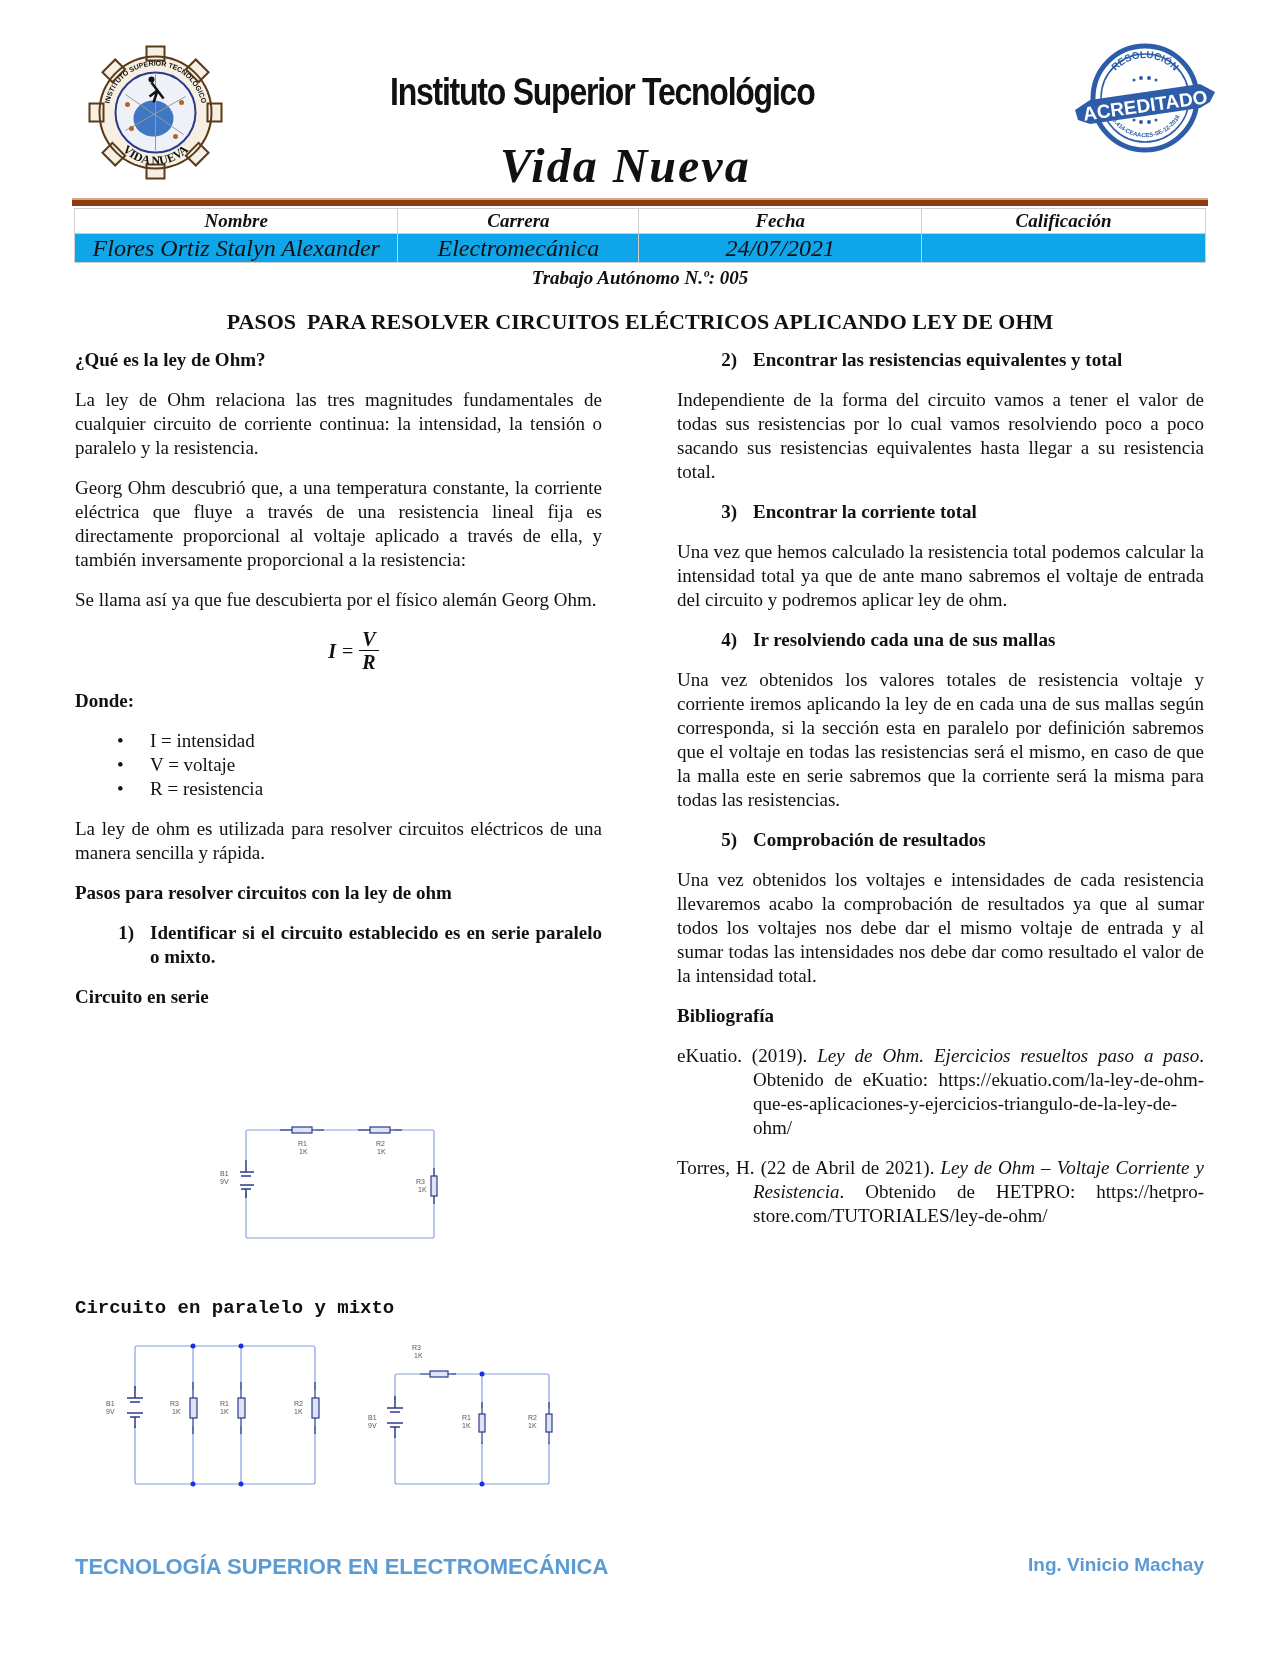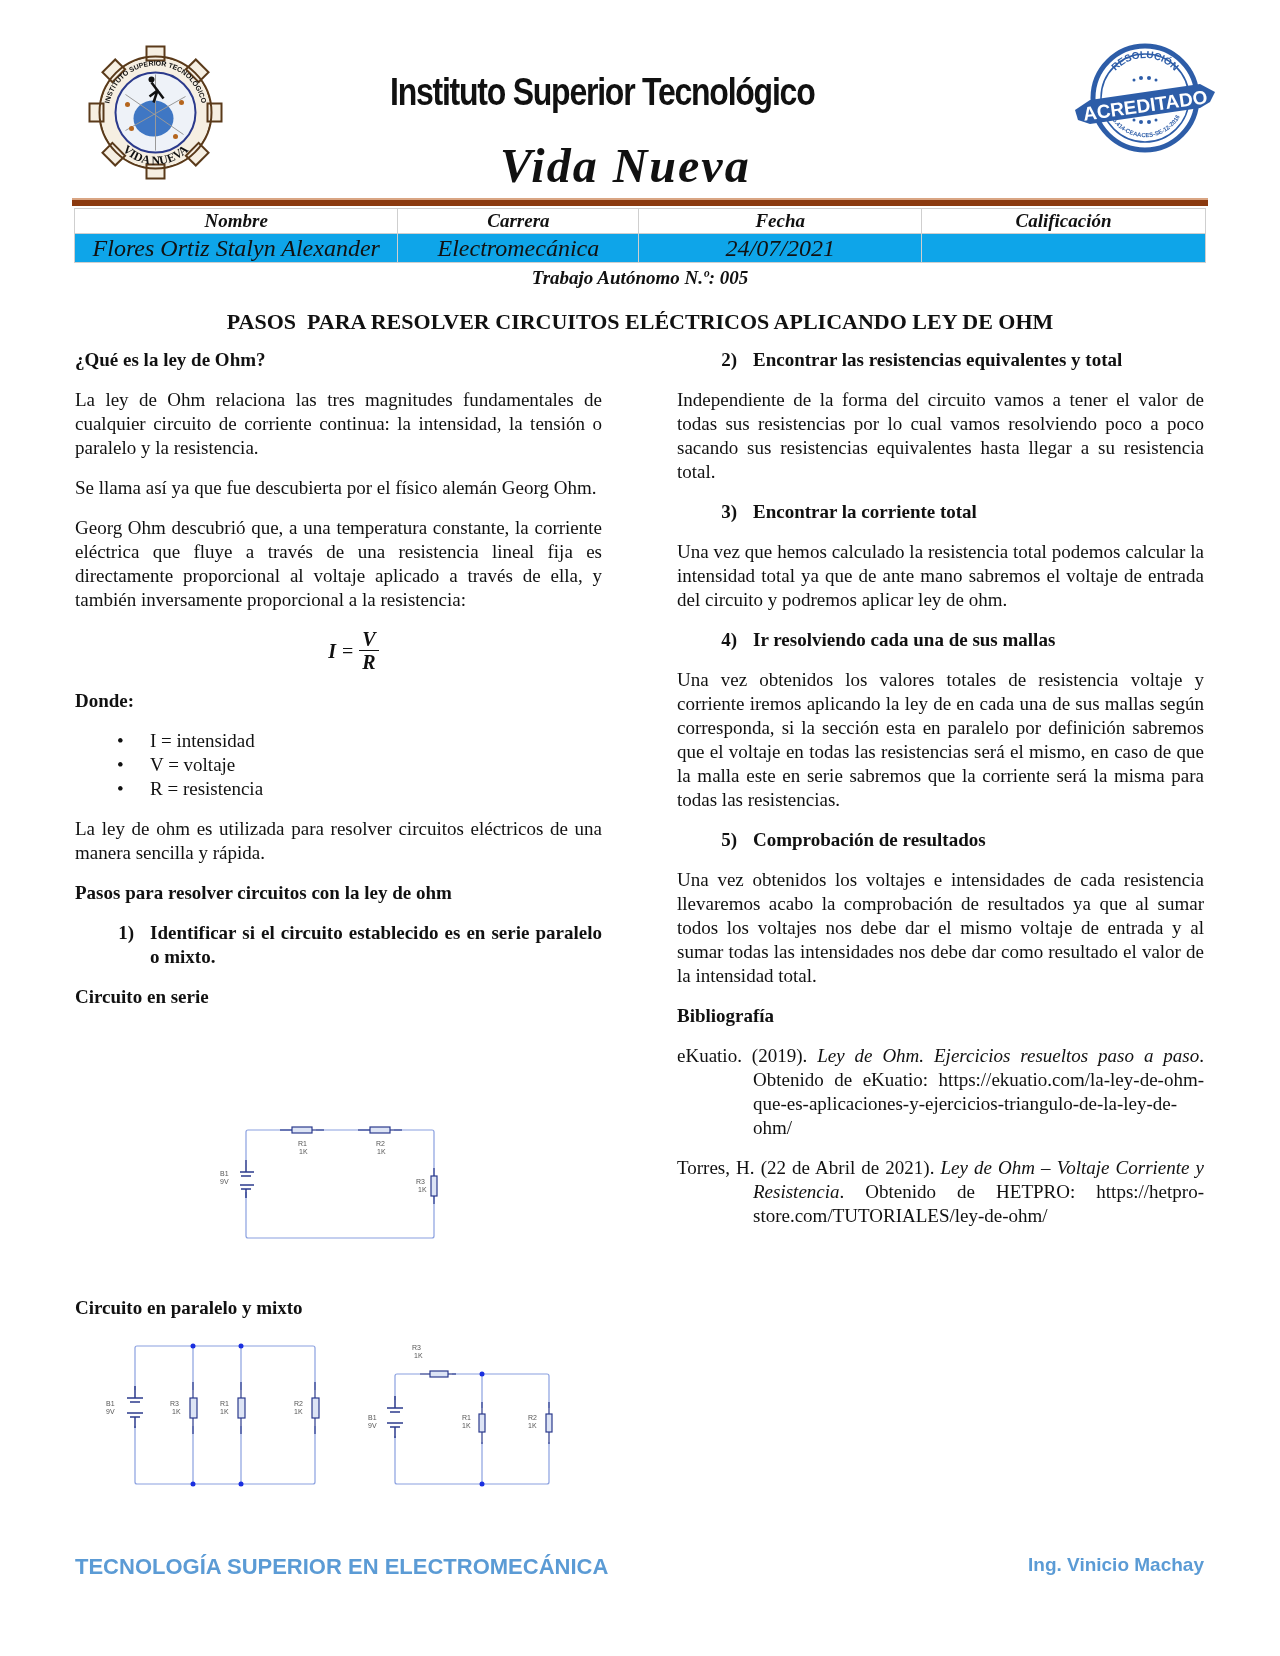--- a/index.html
+++ b/index.html
@@ -143,22 +143,22 @@
   </tr>
 </tbody>
   </table>
 
 <div class="abs work-no">Trabajo Autónomo N.º: 005</div>
 <div class="abs doc-title" style="white-space:pre;">PASOS  PARA RESOLVER CIRCUITOS ELÉCTRICOS APLICANDO LEY DE OHM</div>
 
 <div class="abs col col-left">
   <div class="h">¿Qué es la ley de Ohm?</div>
   <p>La ley de Ohm relaciona las tres magnitudes fundamentales de cualquier circuito de corriente continua: la intensidad, la tensión o paralelo y la resistencia.</p>
+  <p>Georg Ohm descubrió que, a una temperatura constante, la corriente eléctrica que fluye a través de una resistencia lineal fija es directamente proporcional al voltaje aplicado a través de ella, y también inversamente proporcional a la resistencia:</p>
   <p>Se llama así ya que fue descubierta por el físico alemán Georg Ohm.</p>
-  <p>Georg Ohm descubrió que, a una temperatura constante, la corriente eléctrica que fluye a través de una resistencia lineal fija es directamente proporcional al voltaje aplicado a través de ella, y también inversamente proporcional a la resistencia:</p>
   <div class="formula">
     <span>I</span>
     <span style="font-style:normal;font-weight:normal;">=</span>
     <span class="frac">
       <span class="num-f">V</span>
       <span class="den-f">R</span>
     </span>
   </div>
   <div class="h">Donde:</div>
   <ul class="bul">
@@ -215,21 +215,21 @@
   <text class="ckt-label" x="136" y="26">R2</text>
   <text class="ckt-label" x="137" y="34">1K</text>
   <text class="ckt-label" x="176" y="64">R3</text>
   <text class="ckt-label" x="178" y="72">1K</text>
 </svg>
 <div class="abs" style="left:220px;top:1170px;font-family:'Liberation Sans',sans-serif;font-size:7px;color:#555;line-height:8px;">
   <div>B1</div>
   <div>9V</div>
 </div>
 
-<div class="abs col" style="left:75px;top:1296px;font-weight:bold;">Circuito en paralelo y mixto</div>
+<div class="abs col" style="left:75px;top:1296px;font-weight:bold;font-family:Liberation Mono, monospace;">Circuito en paralelo y mixto</div>
 
 <svg class="circuit" style="left:100px;top:1330px;" width="230" height="170" viewBox="0 0 230 170">
   <g stroke="#8aa0e0" stroke-width="1.2" fill="none">
     <path d="M35 60 L35 18 Q35 16 37 16 L213 16 Q215 16 215 18 L215 60"></path>
     <path d="M35 96 L35 152 Q35 154 37 154 L213 154 Q215 154 215 152 L215 96"></path>
     <line x1="93" y1="16" x2="93" y2="60"></line>
       <line x1="141" y1="16" x2="141" y2="60"></line>
     <line x1="93" y1="96" x2="93" y2="154"></line>
       <line x1="141" y1="96" x2="141" y2="154"></line>
   </g>

